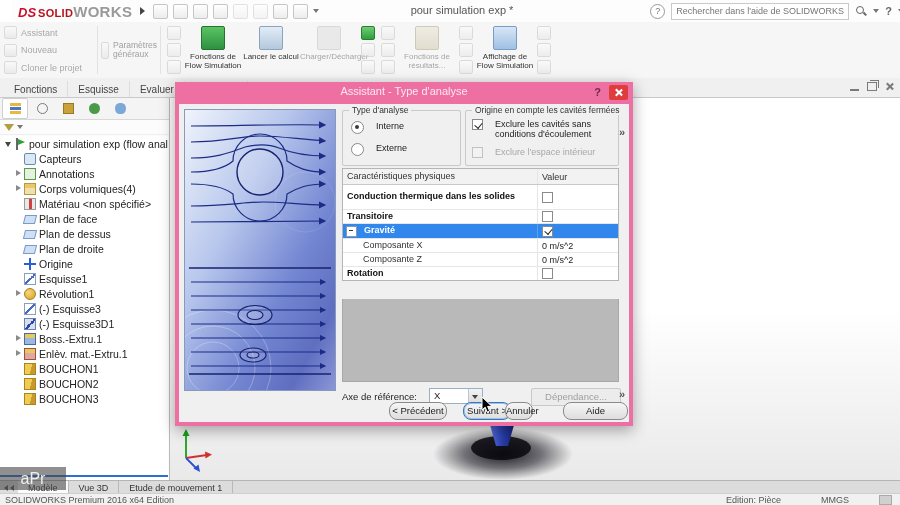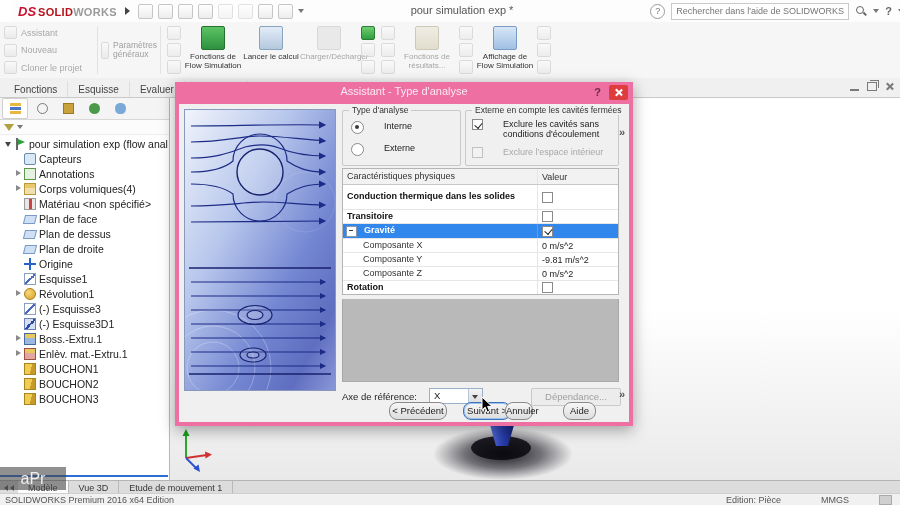--- a/index.html
+++ b/index.html
@@ -6,21 +6,21 @@
   #app{position:relative;width:900px;height:505px;background:#fff;overflow:hidden;
        font-family:"Liberation Sans",sans-serif;font-size:11px;color:#222;}
   .abs{position:absolute;}
 
   
   .titlebar{left:12px;top:0;width:900px;height:22px;background:#fdfdfd;border-bottom:1px solid #e3e3e3;
             display:flex;align-items:center;}
   .logo{display:flex;align-items:baseline;margin-left:6px;margin-right:6px;}
   .logo-ds{color:#c8102e;font-weight:bold;font-style:italic;font-size:13px;margin-right:2px;}
   .logo-solid{color:#b5121b;font-weight:bold;font-size:11px;letter-spacing:.3px;}
-  .logo-works{color:#9a9a9a;font-weight:bold;font-size:11px;letter-spacing:.3px;}
+  .logo-works{color:#9a9a9a;font-weight:bold;font-size:15px;letter-spacing:.3px;}
   .tb-arrow{width:0;height:0;border-left:5px solid #444;border-top:4px solid transparent;border-bottom:4px solid transparent;margin:0 8px 0 2px;}
   .tb-icons{display:flex;align-items:center;gap:5px;}
   .tbi{width:13px;height:13px;border:1px solid #c6c6c6;background:linear-gradient(#fff,#ececec);border-radius:2px;}
   .tbi.dim{opacity:.5;}
   .tb-title{position:absolute;left:0;right:0;top:4px;text-align:center;color:#555;font-size:11px;pointer-events:none;}
   .tb-right{position:absolute;right:8px;top:2px;display:flex;align-items:center;gap:6px;height:18px;}
   .helpcirc{width:13px;height:13px;border:1px solid #9a9a9a;border-radius:50%;color:#777;font-size:9px;
             display:flex;align-items:center;justify-content:center;background:#fff;}
   .searchbox{width:168px;height:15px;border:1px solid #c9c9c9;background:#fff;font-size:9px;color:#8a8a8a;
              font-family:"Liberation Sans",sans-serif;padding:0 4px;}
@@ -118,21 +118,21 @@
   .dlg-body{position:absolute;left:4px;top:22px;right:4px;bottom:4px;background:#f0f0f0;}
 
   .flowimg{position:absolute;left:5px;top:5px;width:150px;height:280px;border:1px solid #8899bb;}
   .grp{position:absolute;border:1px solid #c9c9c9;border-radius:2px;}
   .grp-title{position:absolute;top:-6px;left:6px;background:#f0f0f0;padding:0 3px;font-size:8.5px;color:#333;white-space:nowrap;}
   .radio{width:11px;height:11px;border:1px solid #8a8a8a;border-radius:50%;background:#fff;position:relative;flex:none;}
   .radio.sel::after{content:"";position:absolute;left:2.5px;top:2.5px;width:4px;height:4px;background:#3a3a3a;border-radius:50%;}
   .cb{width:11px;height:11px;border:1px solid #8a8a8a;background:#fff;position:relative;flex:none;box-sizing:border-box;}
   .cb.on::after{content:"";position:absolute;left:2.5px;top:0.5px;width:3.5px;height:6px;border-right:1.7px solid #222;border-bottom:1.7px solid #222;transform:rotate(40deg);}
   .cb.dis{border-color:#c2c2c2;background:#f2f2f2;}
-  .optrow{display:flex;align-items:flex-start;gap:20px;font-size:9px;}
+  .optrow{display:flex;align-items:flex-start;gap:12px;font-size:9px;}
   .optrow.disd{color:#a8a8a8;}
 
   .tbl{position:absolute;left:163px;top:64px;width:277px;background:#fff;border:1px solid #b5b5b5;box-sizing:border-box;}
   .tr{display:flex;align-items:center;border-bottom:1px solid #e6e6e6;min-height:13px;}
   .tr.th{background:#f2f2f2;border-bottom:1px solid #c9c9c9;height:15px;color:#333;}
   .td-l{flex:1;padding-left:4px;font-size:9px;line-height:1.05;}
   .td-l.b{font-weight:bold;color:#111;}
   .td-l.sub{padding-left:20px;color:#333;}
   .td-v{width:76px;align-self:stretch;display:flex;align-items:center;padding-left:4px;border-left:1px solid #e6e6e6;font-size:9px;}
   .tr.hl{background:#3187ec;color:#fff;}
@@ -500,21 +500,21 @@
           <span class="radio sel"></span>
           <span>Interne</span>
         </div>
         <div class="optrow" style="position:absolute;left:8px;top:32px;">
           <span class="radio"></span>
           <span>Externe</span>
         </div>
       </div>
 
       <div class="grp" style="left:286px;top:6px;width:152px;height:54px;">
-        <span class="grp-title">Externe en compte les cavités fermées</span>
+        <span class="grp-title">Origine en compte les cavités fermées</span>
         <div class="optrow" style="position:absolute;left:6px;top:8px;width:140px;">
           <span class="cb on"></span>
           <span style="width:122px;">Exclure les cavités sans conditions d'écoulement</span>
         </div>
         <div class="optrow disd" style="position:absolute;left:6px;top:36px;">
           <span class="cb dis"></span>
           <span>Exclure l'espace intérieur</span>
         </div>
       </div>
 
@@ -542,24 +542,20 @@
           <span class="td-l b">Gravité</span>
           <span class="td-v">
               <span class="cb on"></span>
             </span>
         </div>
         <div class="tr">
           <span class="td-l sub">Composante X</span>
           <span class="td-v">0 m/s^2</span>
         </div>
         <div class="tr">
-          <span class="td-l sub">Composante Y</span>
-          <span class="td-v">-9.81 m/s^2</span>
-        </div>
-        <div class="tr">
           <span class="td-l sub">Composante Z</span>
           <span class="td-v">0 m/s^2</span>
         </div>
         <div class="tr" style="border-bottom:none;">
           <span class="td-l b">Rotation</span>
           <span class="td-v">
               <span class="cb"></span>
             </span>
         </div>
       </div>
@@ -569,21 +565,21 @@
       <div class="combo">
         <span class="combo-val">X</span>
         <span class="combo-btn"></span>
       </div>
       <div class="depbtn">Dépendance...</div>
       <span class="more" style="left:440px;top:284px;">»</span>
 
       <div class="dbtn" style="left:210px;width:58px;">&lt; Précédent</div>
       <div class="dbtn focus" style="left:272px;width:48px;margin-left:12px;">Suivant &gt;</div>
       <div class="dbtn" style="left:326px;width:28px;">Annuler</div>
-      <div class="dbtn" style="left:384px;width:33px;text-align:center;">Aide</div>
+      <div class="dbtn" style="left:384px;width:65px;text-align:center;">Aide</div>
     </div>
   </div>
 
   <svg class="abs cursor" width="14" height="18" viewBox="0 0 14 18">
     <path d="M1,1 L1,14 L4.2,11.2 L6.2,16 L8.6,15 L6.6,10.4 L11,10.4 Z" fill="#000" stroke="#fff" stroke-width="1"></path>
   </svg>
 
   <div class="abs watermark">aPr</div>
 
   <div class="abs btabs">

